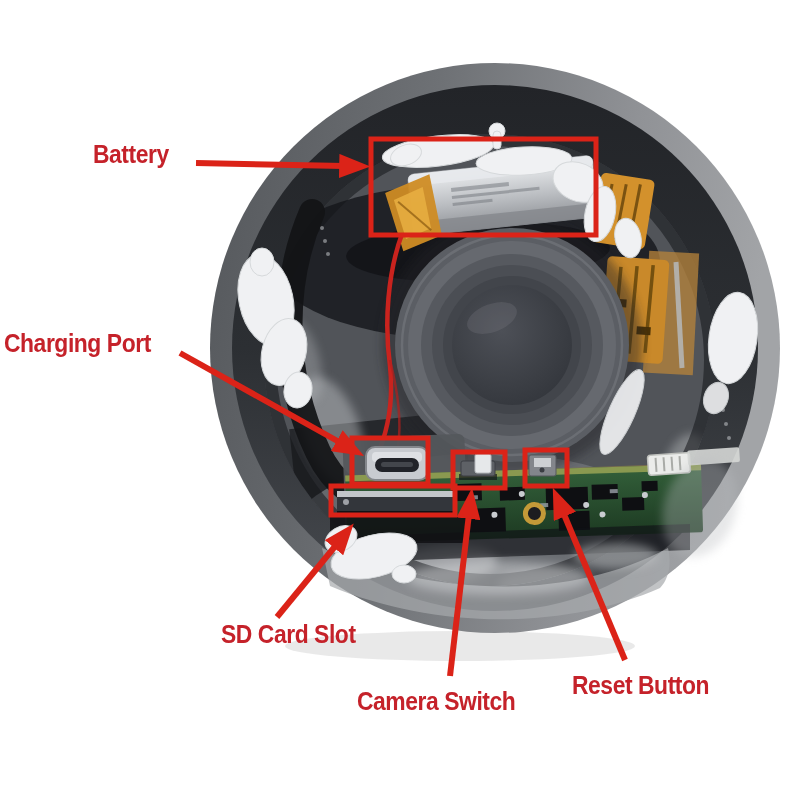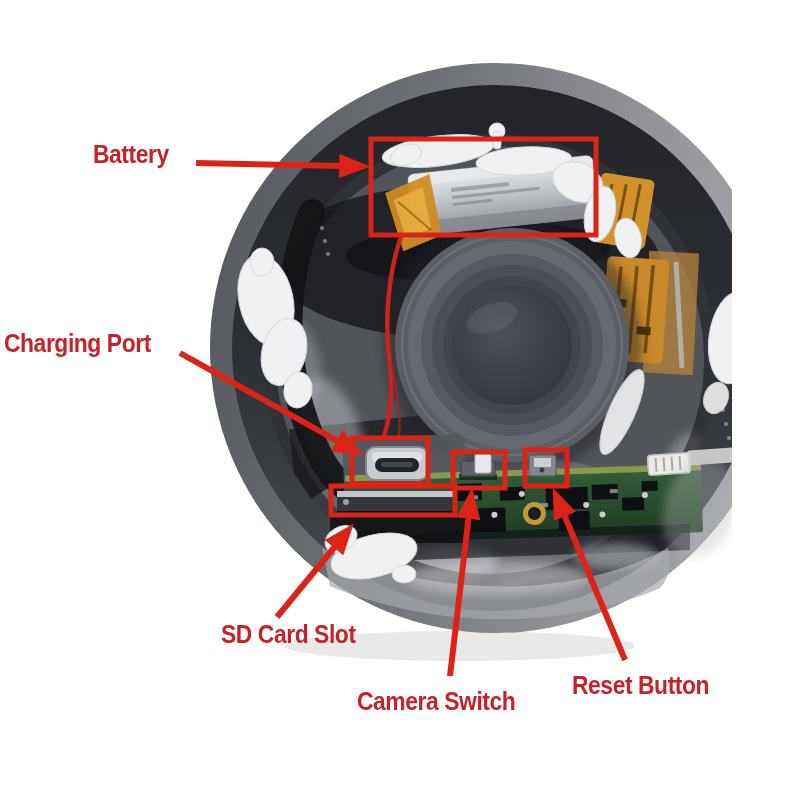--- a/index.html
+++ b/index.html
@@ -1,17 +1,17 @@
 <!DOCTYPE html>
 <html style="--page-bg: #ffffff; --ann-color: #db2318; --label-color: #c5222a;"><head>
 <meta charset="utf-8">
 <style>
   html,body{margin:0;padding:0;background:#fff;}
   .stage{
-    position:relative;width:732px;height:800px;overflow:hidden;
+    position:relative;width:800px;height:800px;overflow:hidden;
     background:var(--page-bg,#ffffff);
     font-family:"Liberation Sans",sans-serif;
   }
   .stage svg{position:absolute;left:0;top:0;}
   .ann-line{stroke:var(--ann-color,#db2318);stroke-width:6px;fill:none;}
   .ann-box{stroke:var(--ann-color,#db2318);stroke-width:5px;fill:none;}
   .arrow-head{fill:var(--ann-color,#db2318);}
   .label{
     position:absolute;white-space:nowrap;
     color:var(--label-color,#c5222a);

